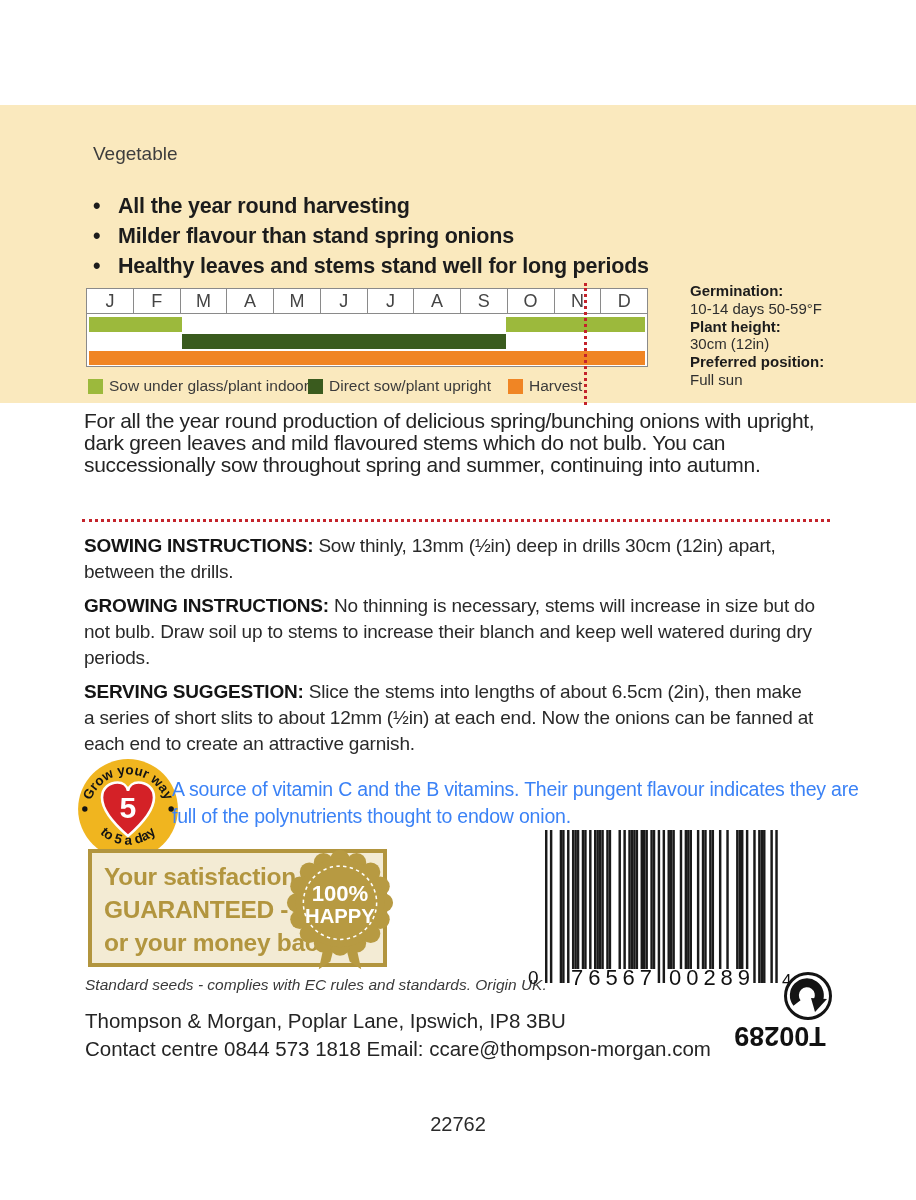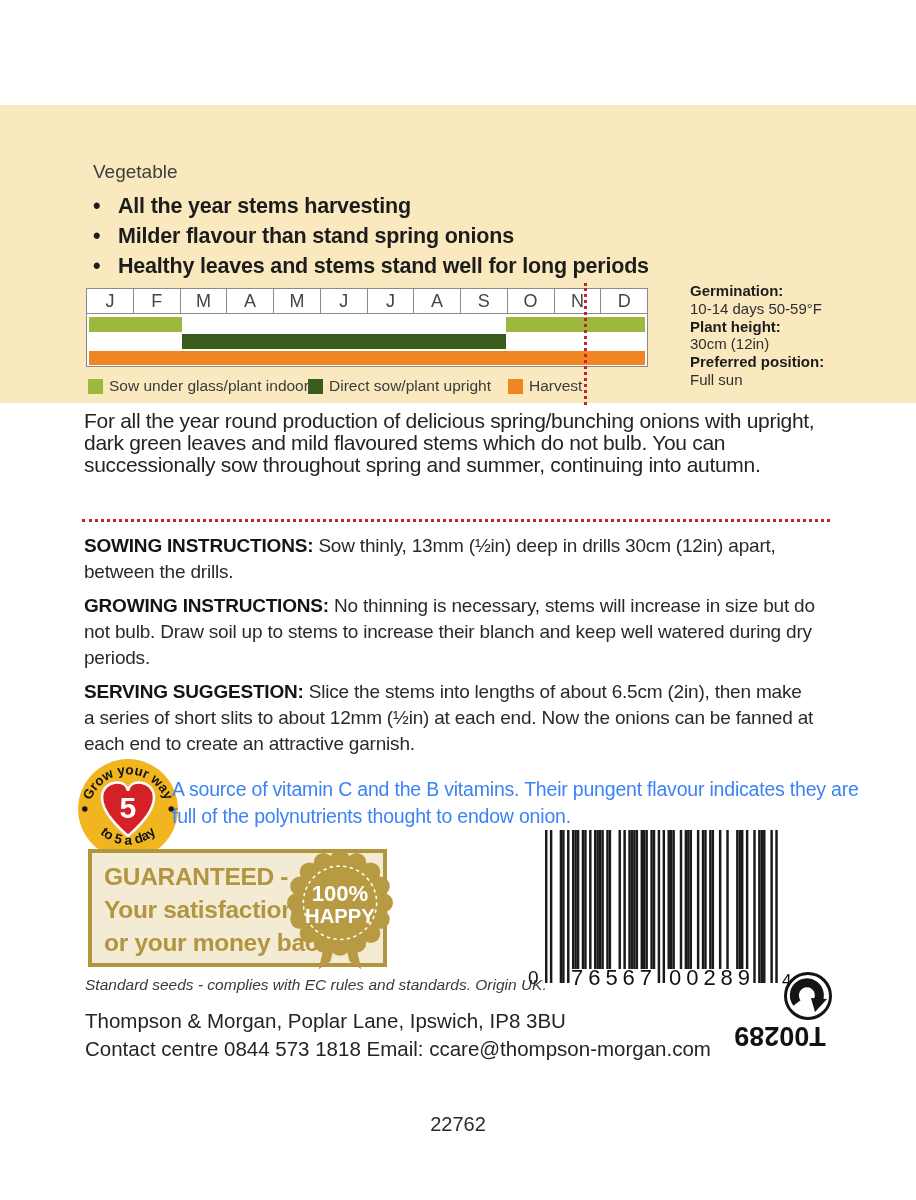--- a/index.html
+++ b/index.html
@@ -4,21 +4,21 @@
 <style>
   html,body{margin:0;padding:0;background:#ffffff;}
   .page{position:relative;width:916px;height:1200px;background:#ffffff;
         font-family:"Liberation Sans",sans-serif;color:#232323;overflow:hidden;}
 
   .title{position:absolute;top:60px;left:0;width:100%;text-align:center;
          font-size:27px;font-weight:bold;color:#161616;letter-spacing:-0.5px;}
 
   .yellow-band{position:absolute;top:105px;left:0;width:916px;height:298px;background:#fae9be;}
 
-  .vegetable{position:absolute;top:56px;left:93px;font-size:19px;color:#3d3d3d;}
+  .vegetable{position:absolute;top:38px;left:93px;font-size:19px;color:#3d3d3d;}
 
   .bullets{position:absolute;top:86px;left:93px;margin:0;padding:0;list-style:none;}
   .bullets li{display:flex;font-size:21.5px;font-weight:bold;color:#1c1c1c;
               line-height:30px;letter-spacing:-0.2px;}
   .bullet-marker{width:25px;flex:0 0 25px;}
 
   
   .calendar{position:absolute;top:183px;left:86px;width:562px;}
   .cal-months{display:flex;height:26px;border:1.5px solid #8a8a8a;background:#fff;box-sizing:border-box;}
   .cal-month{flex:1;border-right:1px solid #8a8a8a;display:flex;align-items:center;
@@ -99,21 +99,21 @@
 
 <div class="page">
 
 
   <div class="yellow-band">
     <div class="vegetable">Vegetable</div>
 
     <ul class="bullets">
         <li>
           <span class="bullet-marker">•</span>
-          <span class="bullet-text">All the year stems harvesting</span>
+          <span class="bullet-text">All the year round harvesting</span>
         </li>
         <li>
           <span class="bullet-marker">•</span>
           <span class="bullet-text">Milder flavour than stand spring onions</span>
         </li>
         <li>
           <span class="bullet-marker">•</span>
           <span class="bullet-text">Healthy leaves and stems stand well for long periods</span>
         </li>
       </ul>
@@ -195,22 +195,22 @@
     <text font-size="13" font-weight="bold" fill="#141414"><textPath href="#arcTop" startOffset="50%" text-anchor="middle">Grow your way</textPath></text>
     <text font-size="13" font-weight="bold" fill="#141414"><textPath href="#arcBot" startOffset="50%" text-anchor="middle">to 5 a day</textPath></text>
     <path d="M50 76 C 35 63, 25 51, 25 39 C 25 29.5, 32.5 24.5, 40 24.5 C 45 24.5, 49 27.5, 50 32.5 C 51 27.5, 55 24.5, 60 24.5 C 67.5 24.5, 75 29.5, 75 39 C 75 51, 65 63, 50 76 Z" fill="#d42127" stroke="#ffffff" stroke-width="2.5"></path>
     <text x="50" y="59" text-anchor="middle" font-size="29" font-weight="bold" fill="#ffffff">5</text>
   </svg>
 
   <div class="vitamin">A source of vitamin C and the B vitamins. Their pungent flavour indicates they are full of the polynutrients thought to endow onion.</div>
 
   <div class="guarantee">
     <div class="guarantee-text">
+      <div>Your satisfaction</div>
       <div>GUARANTEED -</div>
-      <div>Your satisfaction</div>
       <div>or your money back</div>
     </div>
   </div>
 
   <svg class="rosette" viewBox="0 0 110 140">
     <path d="M40 99 L33 131 L45 123 L50 104 Z" fill="#b79a42"></path>
     <path d="M70 99 L77 131 L65 123 L60 104 Z" fill="#b79a42"></path>
     <g>
         <circle cx="100.0" cy="62.0" r="10" fill="#b79a42"></circle>
         <circle cx="96.6" cy="79.2" r="10" fill="#b79a42"></circle>

